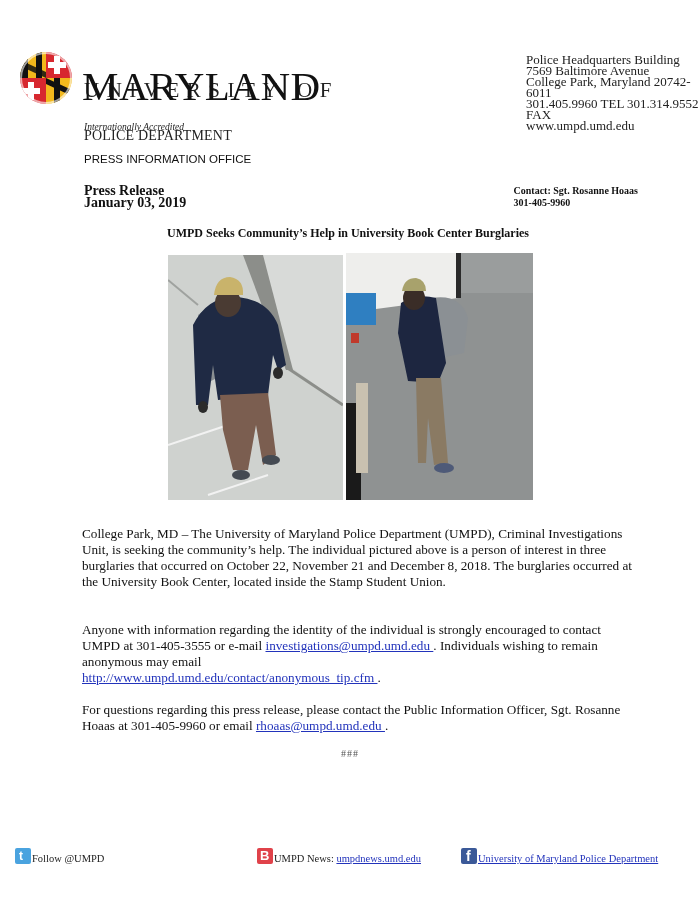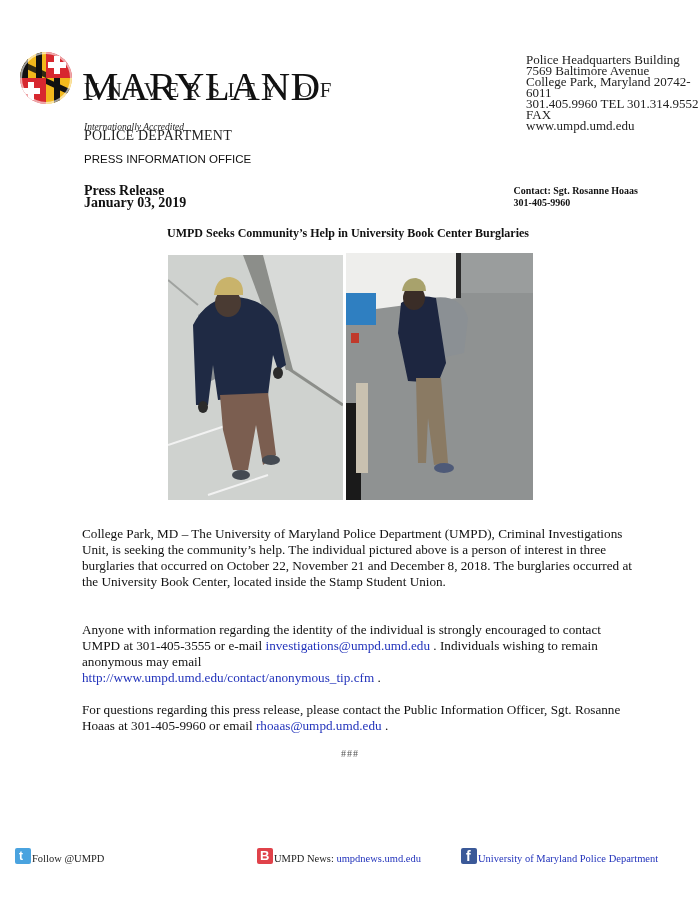--- a/index.html
+++ b/index.html
@@ -13,21 +13,21 @@
   .accredited { left:84px; top:122px; font-size:9.5px; font-style:italic; color:#222; }
   .addr { left:526px; top:54px; font-size:13px; line-height:11px; color:#222; }
   .office { left:84px; top:153px; font-family:"Liberation Sans", sans-serif; font-size:11.5px; color:#111; }
   .pr-left { left:84px; top:185px; font-size:14px; font-weight:bold; line-height:12px; }
   .pr-right { right:62px; top:185px; font-size:10px; font-weight:bold; line-height:12px; }
   .headline { left:0; width:696px; top:226px; text-align:center; font-size:12px; font-weight:bold; }
   .photo { overflow:hidden; }
   .photo-left { left:168px; top:255px; width:175px; height:245px; background:#c9ccc8; }
   .photo-right { left:346px; top:253px; width:187px; height:247px; background:#8e9191; }
   .body-text { left:82px; width:560px; font-size:13.2px; line-height:16px; color:#111; }
-  a, .link { color:#2233bb; }
+  a, .link { color:#2233bb; text-decoration:underline; }
   .hashes { left:0; width:700px; top:748px; text-align:center; font-size:10px; color:#555; letter-spacing:1px; }
   .footer-item { top:848px; font-size:10.5px; color:#222; display:flex; align-items:flex-end; white-space:nowrap; }
   .ficon { width:16px; height:16px; display:inline-block; margin-right:1px; position:relative; border-radius:2px; }
 </style>
 </head>
 <body>
 
 <div class="abs logo-globe">
   <svg width="52" height="52" viewBox="0 0 52 52">
     <rect x="0" y="0" width="26" height="26" fill="#f2b81c"></rect>

